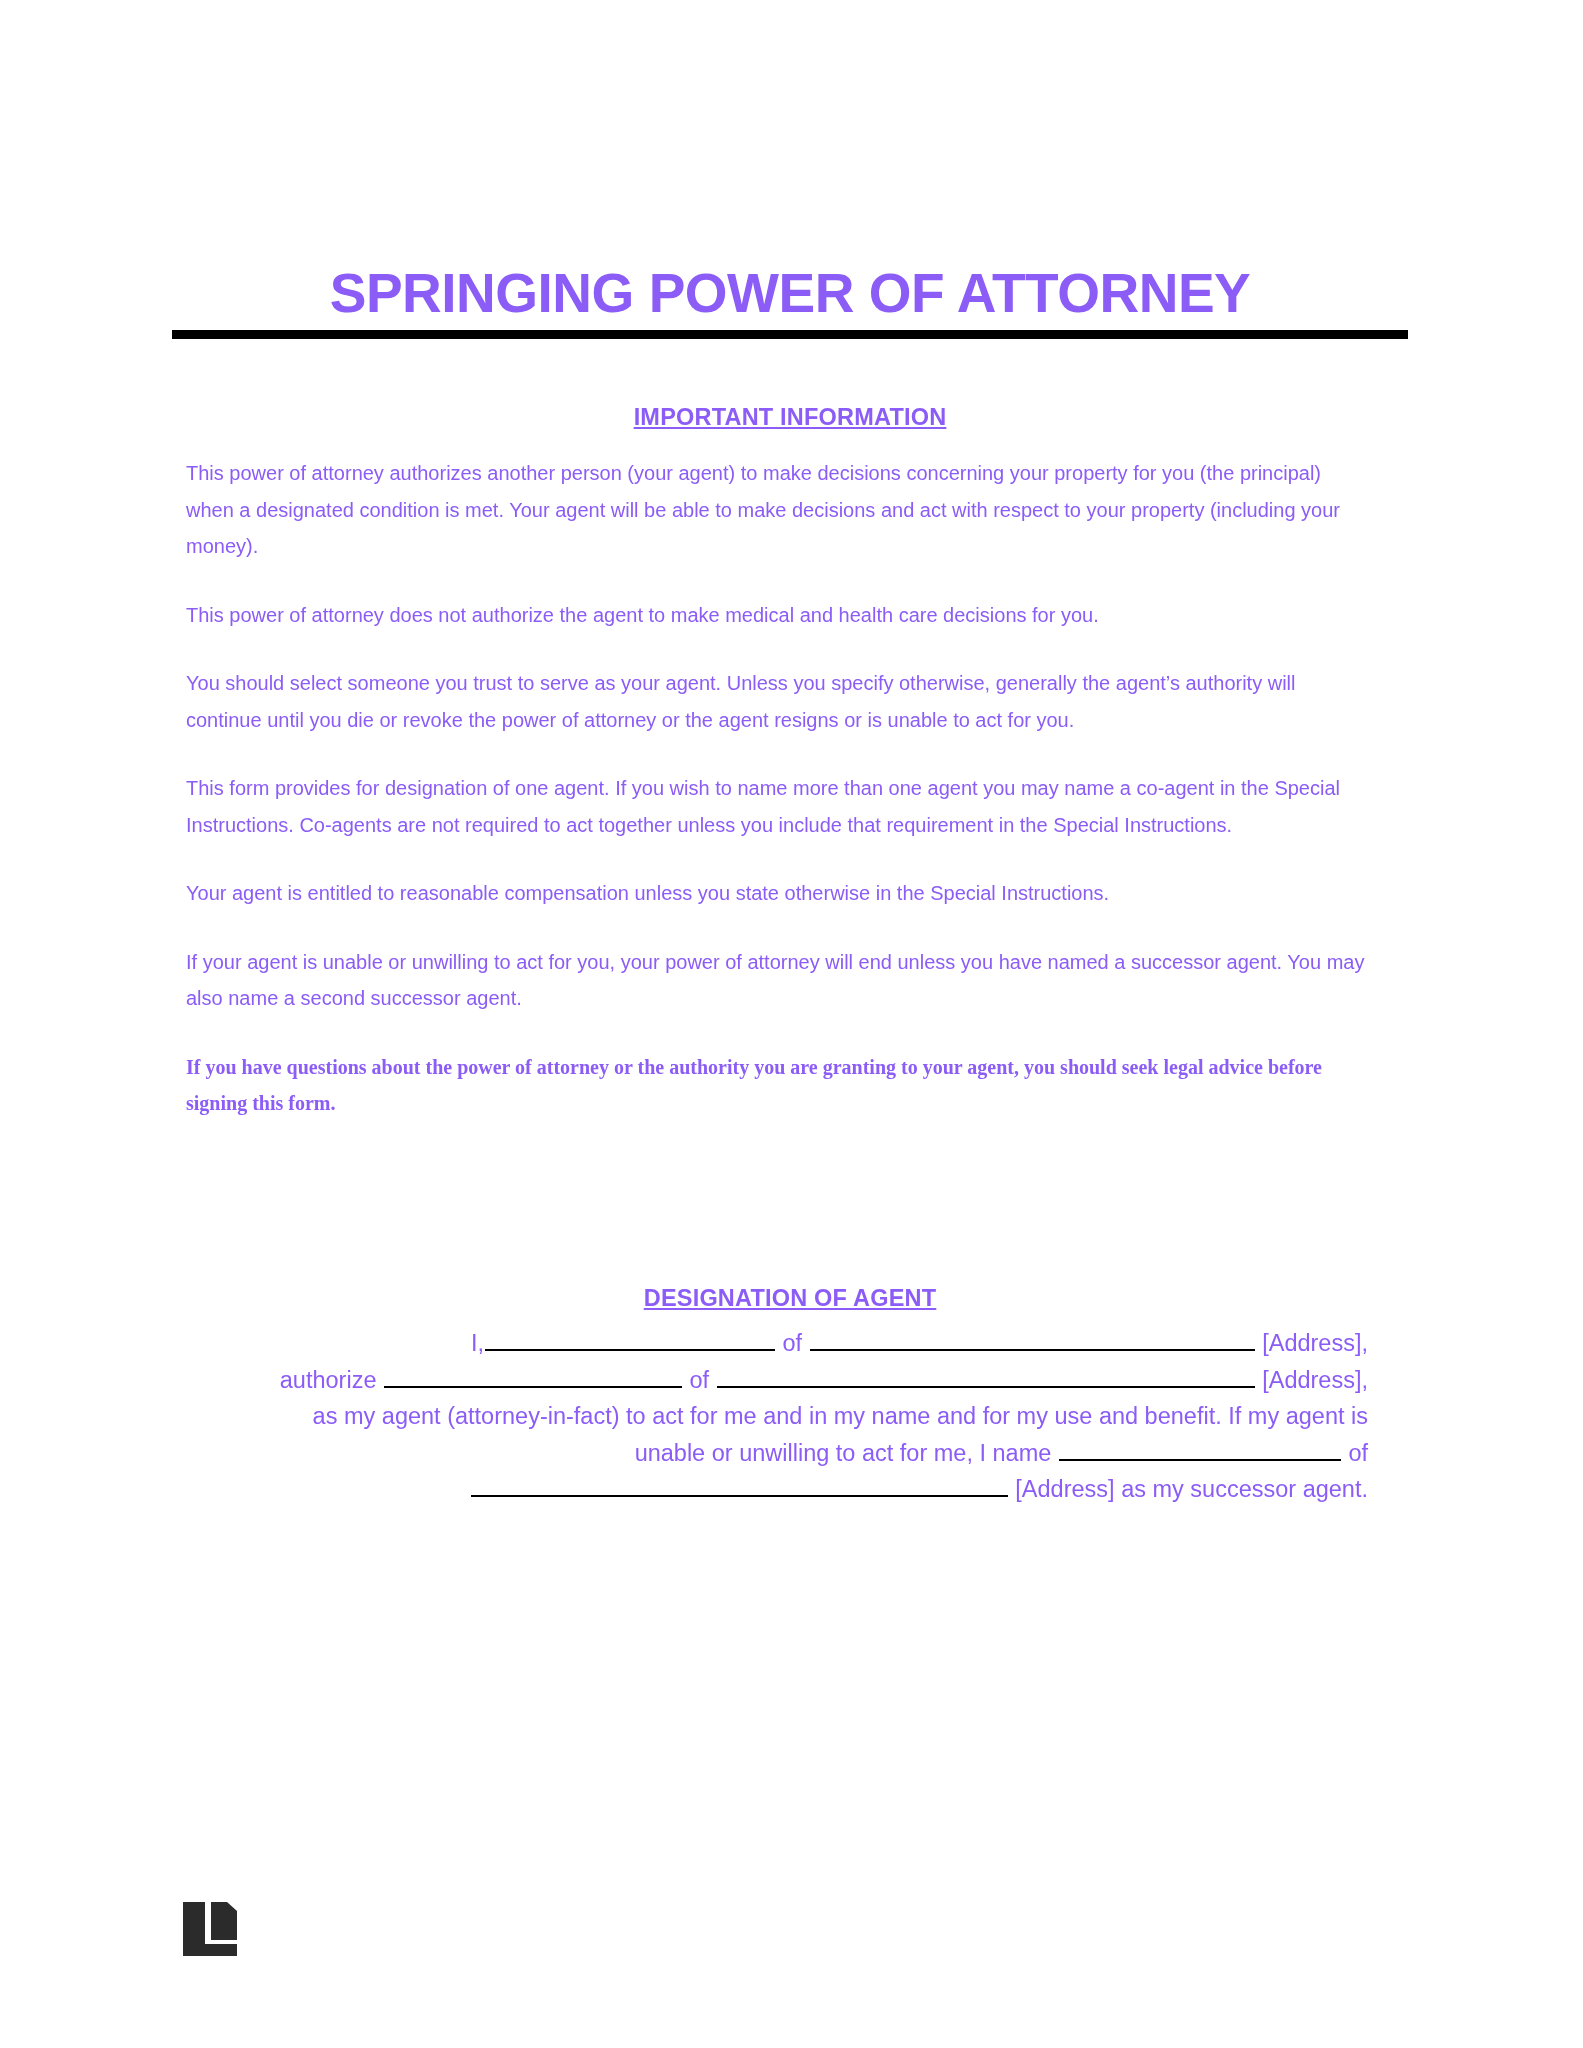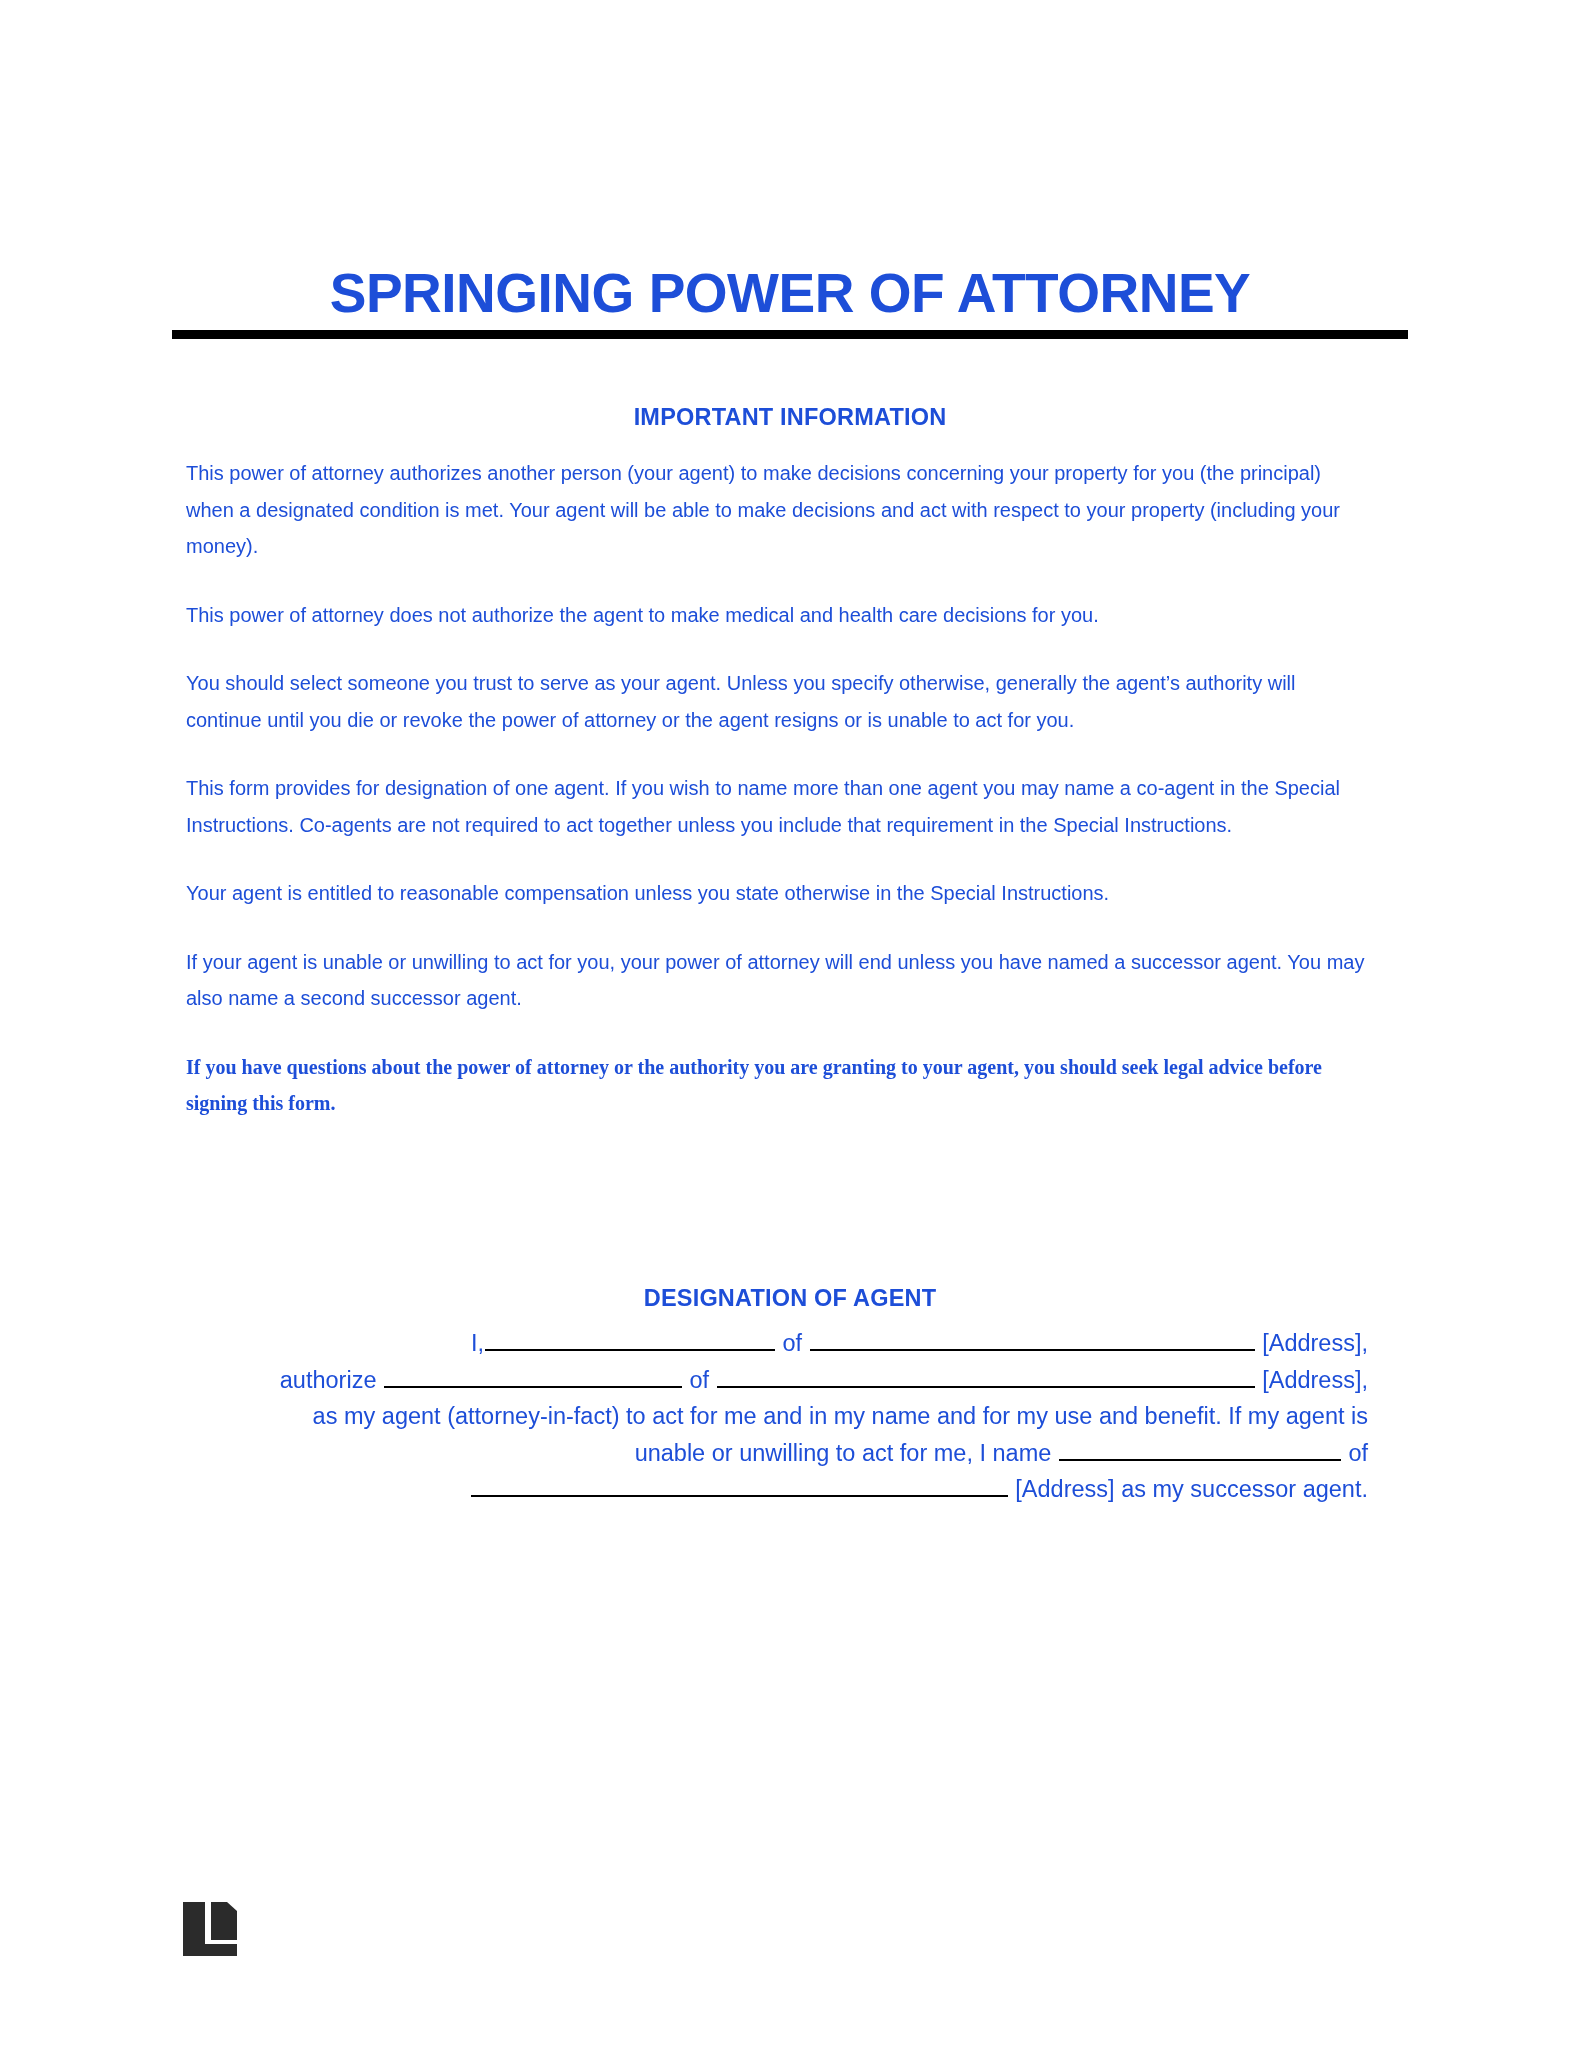--- a/index.html
+++ b/index.html
@@ -8,21 +8,21 @@
     background: #c7c7c7;
   }
   .page {
     position: relative;
     width: 1583px;
     height: 2048px;
     margin: 0 auto;
     background: #ffffff;
     box-sizing: border-box;
     font-family: "Liberation Sans", sans-serif;
-    color: #1d4ed8;
+    color: #8b5cf6;
     overflow: hidden;
   }
 
   
   .doc-title {
     position: absolute;
     left: 172px;
     top: 228px;
     width: 1236px;
     text-align: center;
@@ -43,20 +43,21 @@
 
   
   .section-heading {
     position: absolute;
     width: 1236px;
     left: 172px;
     text-align: center;
     font-size: 23.5px;
     font-weight: bold;
     letter-spacing: 0.2px;
+    text-decoration: underline;
   }
   .heading-important { top: 384px; }
   .heading-designation { top: 1265px; }
 
   
   .body-block {
     position: absolute;
     left: 186px;
     top: 455px;
     width: 1182px;

